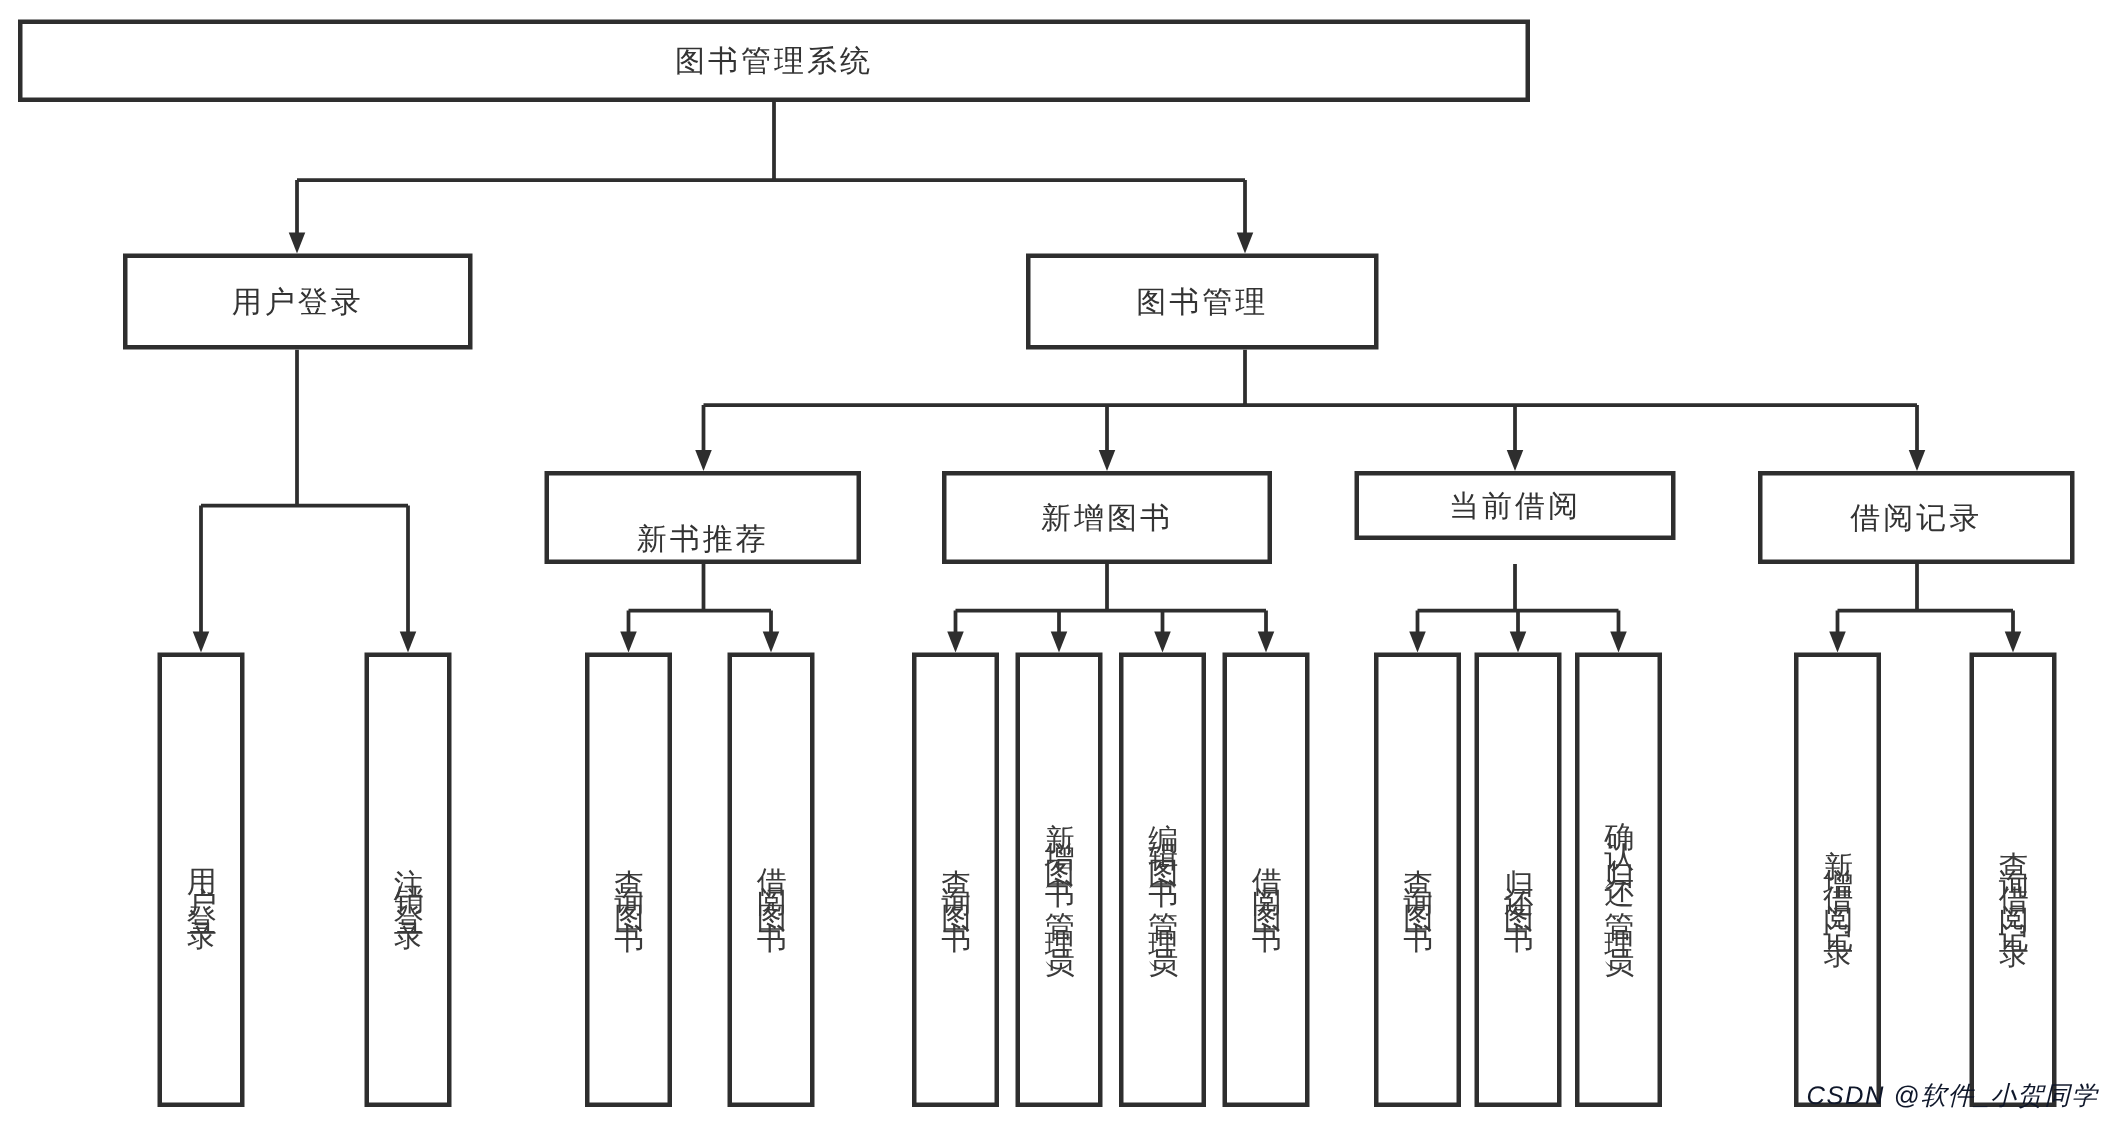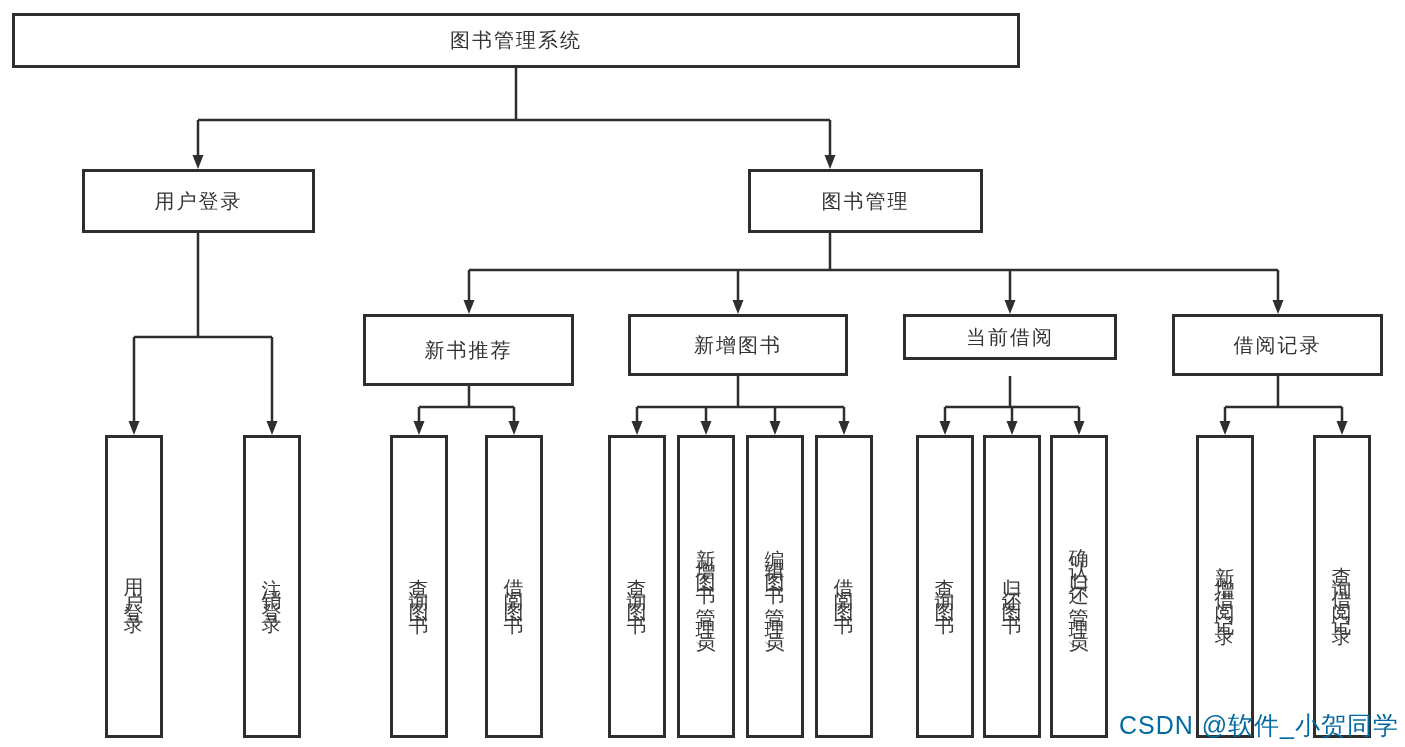--- a/index.html
+++ b/index.html
@@ -19,22 +19,23 @@
   }
   .vert .vlabel{
     writing-mode:vertical-rl;
     font-size:20px;
     letter-spacing:12px;
     line-height:1;
     color:#3a3a3a;
   }
   .watermark{
     position:absolute;right:6px;bottom:5px;
-    font-size:25px;color:#0369a1;letter-spacing:1px;z-index:5;
+    font-size:17px;color:#0f172a;letter-spacing:1px;z-index:5;
     white-space:nowrap;
+    font-style:italic;
   }
 </style>
 </head>
 <body>
 
 <div class="canvas">
 
   <svg class="connectors" width="1405" height="747" viewBox="0 0 1405 747">
     <path fill="none" stroke="#2e2e2e" stroke-width="2.5" d="M516 68 V120 M198 120 H830 M198 120 V156 M830 120 V156
          M198 233 V337 M134 337 H272 M134 337 V422 M272 337 V422
@@ -66,25 +67,25 @@
     </g>
   </svg>
 
   <div class="node" style="left:12px;top:13px;width:1008px;height:55px;">
     <span>图书管理系统</span>
   </div>
 
   <div class="node" style="left:82px;top:169px;width:233px;height:64px;">
     <span>用户登录</span>
   </div>
-  <div class="node" style="left:748px;top:169px;width:235px;height:64px;">
+  <div class="node" style="left:684px;top:169px;width:235px;height:64px;">
     <span>图书管理</span>
   </div>
 
-  <div class="node" style="left:363px;top:314px;width:211px;height:72px;">
+  <div class="node" style="left:363px;top:314px;width:211px;height:62px;align-items:flex-end;">
     <span>新书推荐</span>
   </div>
   <div class="node" style="left:628px;top:314px;width:220px;height:62px;">
     <span>新增图书</span>
   </div>
   <div class="node" style="left:903px;top:314px;width:214px;height:46px;">
     <span>当前借阅</span>
   </div>
   <div class="node" style="left:1172px;top:314px;width:211px;height:62px;justify-content:center;">
     <span>借阅记录</span>

